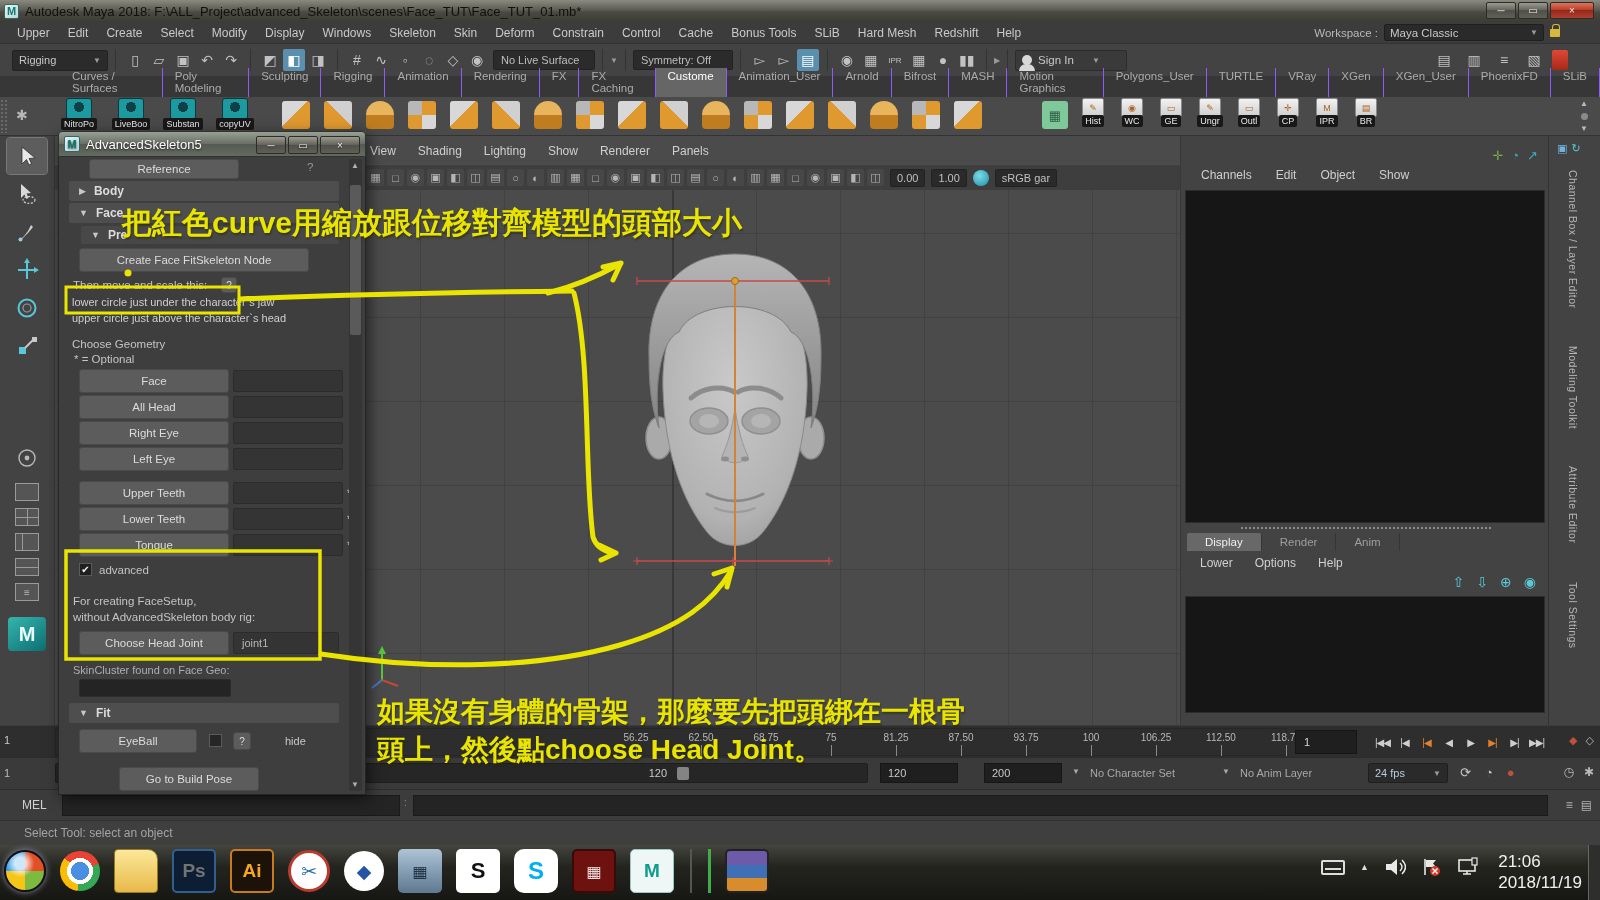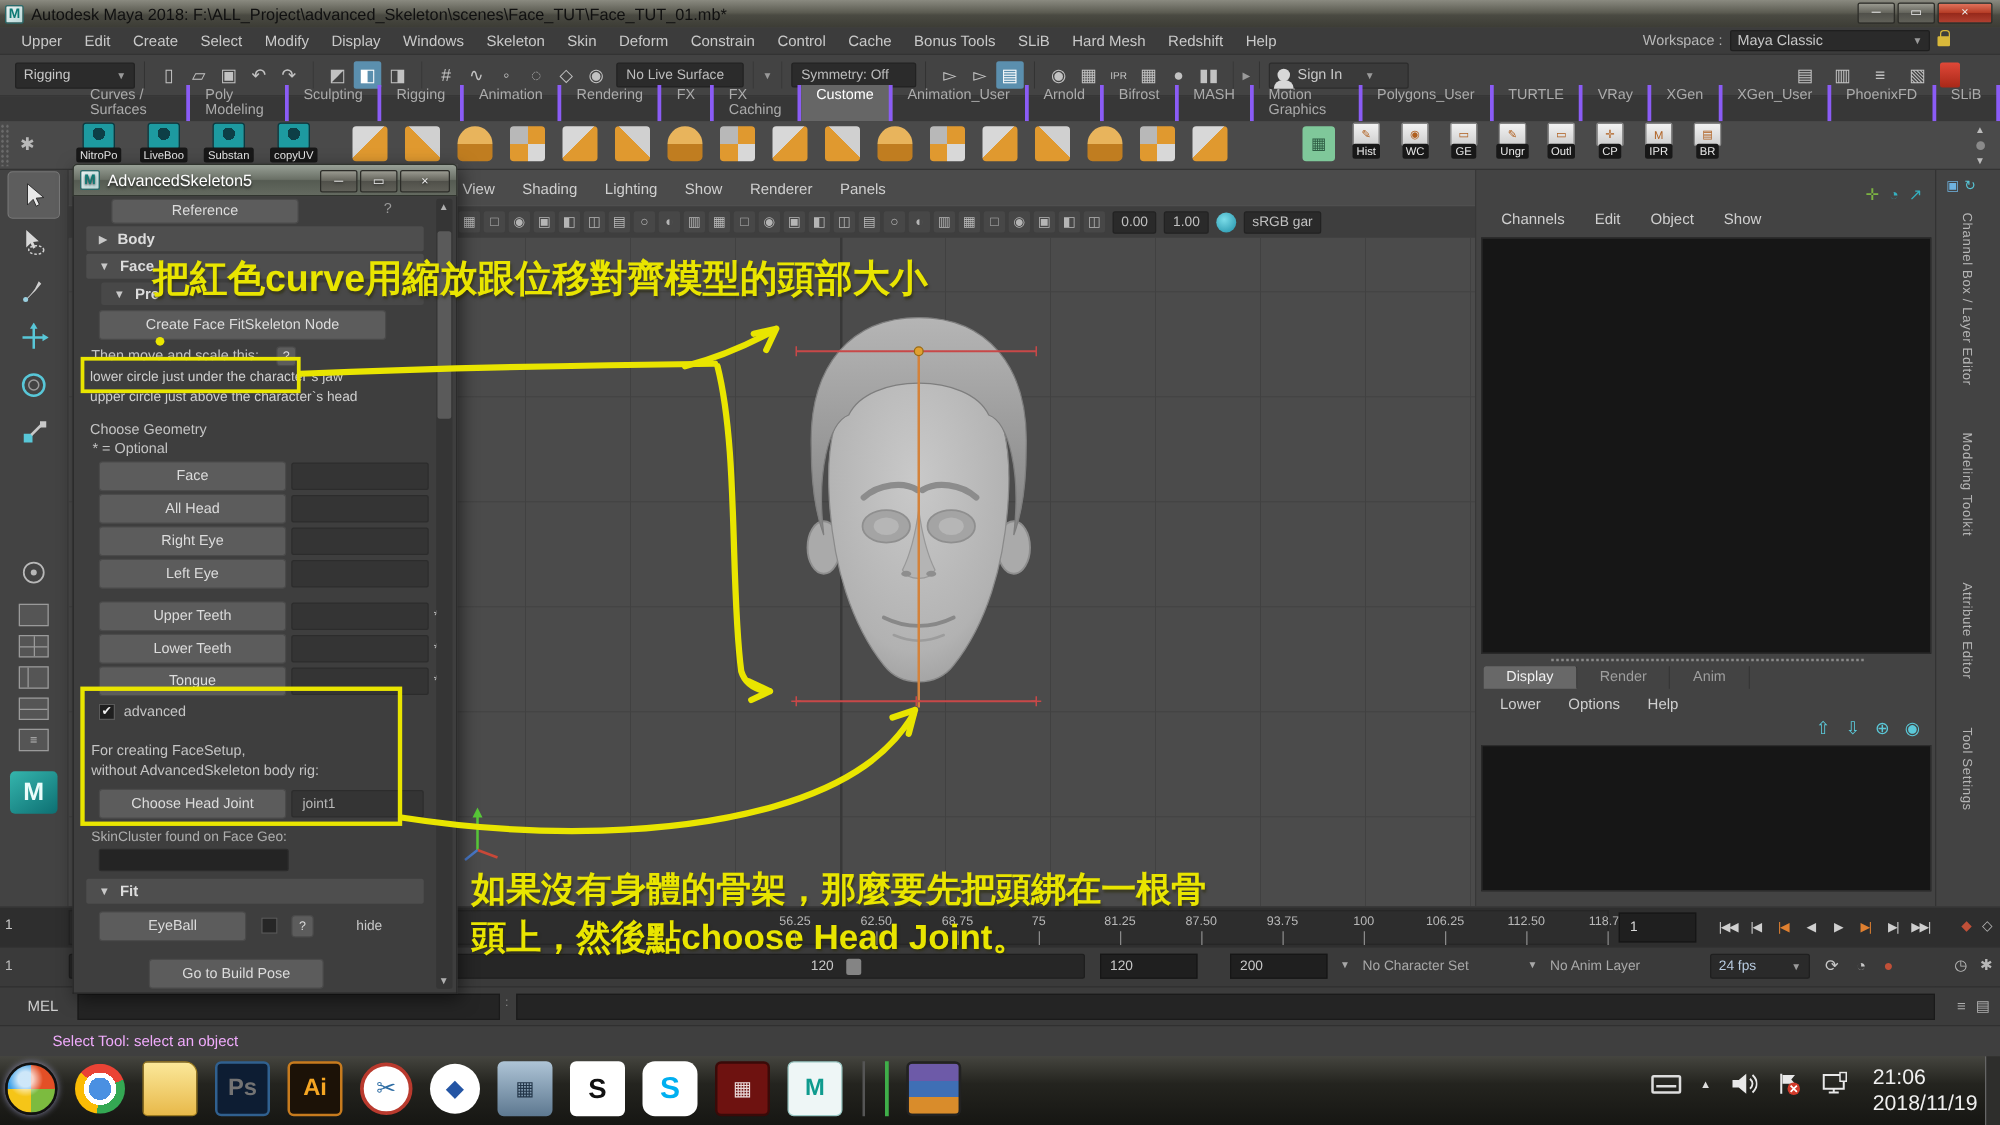--- a/index.html
+++ b/index.html
@@ -30,21 +30,21 @@
 #mode-dd{width:96px;height:21px;margin-left:12px;background:#2b2b2b;border:1px solid #222;border-radius:2px;display:flex;align-items:center;justify-content:space-between;padding:0 6px}
 .dar{color:#9a9a9a;font-size:8px}
 #signin{width:112px;height:21px;background:#3a3a3a;border:1px solid #2c2c2c;border-radius:2px;display:flex;align-items:center;gap:6px;padding:0 6px}
 .person{width:10px;height:10px;border-radius:50%;background:#d8d8d8;position:relative}
 .person::after{content:"";position:absolute;left:-3px;top:9px;width:16px;height:7px;border-radius:8px 8px 0 0;background:#d8d8d8}
 #tb-right{position:absolute;right:54px;display:flex;gap:6px}
 #tb-red{position:absolute;right:32px;width:16px;height:20px;background:linear-gradient(#e04838,#a82818);border-radius:2px}
 
 #shelftabs{position:absolute;left:0;top:77px;width:1600px;height:20px;background:#373737;display:flex;align-items:flex-end;color:#ababab;font-size:11.5px}
 #shelf-tabs{display:flex;margin-left:60px}
-.stab{padding:2px 12px 3px;border-right:3px solid #8b5cf6}
+.stab{padding:2px 12px 3px;border-right:1px solid #8b5cf6}
 .stab.active{background:#666;color:#fff}
 
 #shelf{position:absolute;left:0;top:97px;width:1600px;height:39px;background:#4a4a4a;border-bottom:1px solid #333}
 #shelf .gear{position:absolute;left:16px;top:10px;color:#b8b8b8;font-size:14px}
 #shelf-left{position:absolute;left:56px;top:1px;display:flex;gap:6px}
 .lcol{width:46px;display:flex;flex-direction:column;align-items:center}
 .tealic{width:26px;height:22px;border-radius:3px;background:radial-gradient(circle at 50% 40%,#0d3f46 0 5px,#1d9aa0 5px);border:1px solid #0a3a40}
 .slab{margin-top:-2px;background:#181818;color:#e8e8e8;font-size:9px;padding:0 3px;border-radius:2px;line-height:12px}
 #shelf-poly{position:absolute;left:282px;top:4px;display:flex;gap:14px}
 .sh-poly{width:28px;height:28px;border-radius:3px}
@@ -119,21 +119,21 @@
 #rr-right{position:absolute;right:6px;top:7px;display:flex;gap:10px;font-size:12px;color:#b8b8b8}
 
 #melrow{position:absolute;left:0;top:789px;width:1600px;height:31px;background:#3c3c3c;border-top:1px solid #2e2e2e}
 #mel-label{position:absolute;left:22px;top:8px;color:#cfcfcf;font-size:12px}
 #mel-in1{position:absolute;left:62px;top:5px;width:338px;height:21px;background:#242424;border:1px solid #1a1a1a}
 #mel-in2{position:absolute;left:413px;top:5px;width:1135px;height:21px;background:#242424;border:1px solid #1a1a1a}
 #mel-colon{position:absolute;left:404px;top:7px;color:#888;font-size:10px}
 #mel-right{position:absolute;right:8px;top:8px;color:#b0b0b0;font-size:12px;display:flex;gap:8px}
 
 #helprow{position:absolute;left:0;top:820px;width:1600px;height:25px;background:#3f3f3f;border-top:1px solid #303030;display:flex;align-items:center}
-#helprow span{margin-left:42px;color:#f0abfc;font-size:12px}
+#helprow span{margin-left:24px;color:#a3a3a3;font-size:12px}
 
 #taskbar{position:absolute;left:0;top:845px;width:1600px;height:55px;background:linear-gradient(#45453f,#24241f 40%,#161613)}
 #tb-icons{position:absolute;left:4px;top:4px;display:flex;gap:14px;align-items:center}
 .tb-ic{width:44px;height:44px;border-radius:5px;display:flex;align-items:center;justify-content:center;font-weight:bold;font-size:19px}
 .tb-start{width:42px;height:42px;border-radius:50%;background:radial-gradient(circle at 38% 30%,rgba(255,255,255,.75) 0 6px,rgba(255,255,255,0) 14px),conic-gradient(#e34f26 0 25%,#7cbb3f 0 50%,#f5c518 0 75%,#3b9fe8 0);border:2px solid #111;box-shadow:0 0 6px #88a}
 .tb-chrome{width:40px;height:40px;border-radius:50%;background:radial-gradient(circle at 50% 50%,#4a90e2 0 9px,#fff 9px 13px,rgba(0,0,0,0) 13px),conic-gradient(from -50deg,#ea4335 0 33%,#34a853 0 66%,#fbbc05 0)}
 .tb-folder{background:linear-gradient(#fbe89a,#e8b94a);border:1px solid #9a7a20;border-radius:4px 10px 4px 4px}
 .tb-ps{background:#0d1d33;color:#737373;border:2px solid #30608f}
 .tb-ai{background:#1c1207;color:#f5a623;border:2px solid #c77b1e}
 .tb-snip{background:#fff;border-radius:50%;border:3px solid #b93a2e;color:#2e6da4;width:42px;height:42px}

